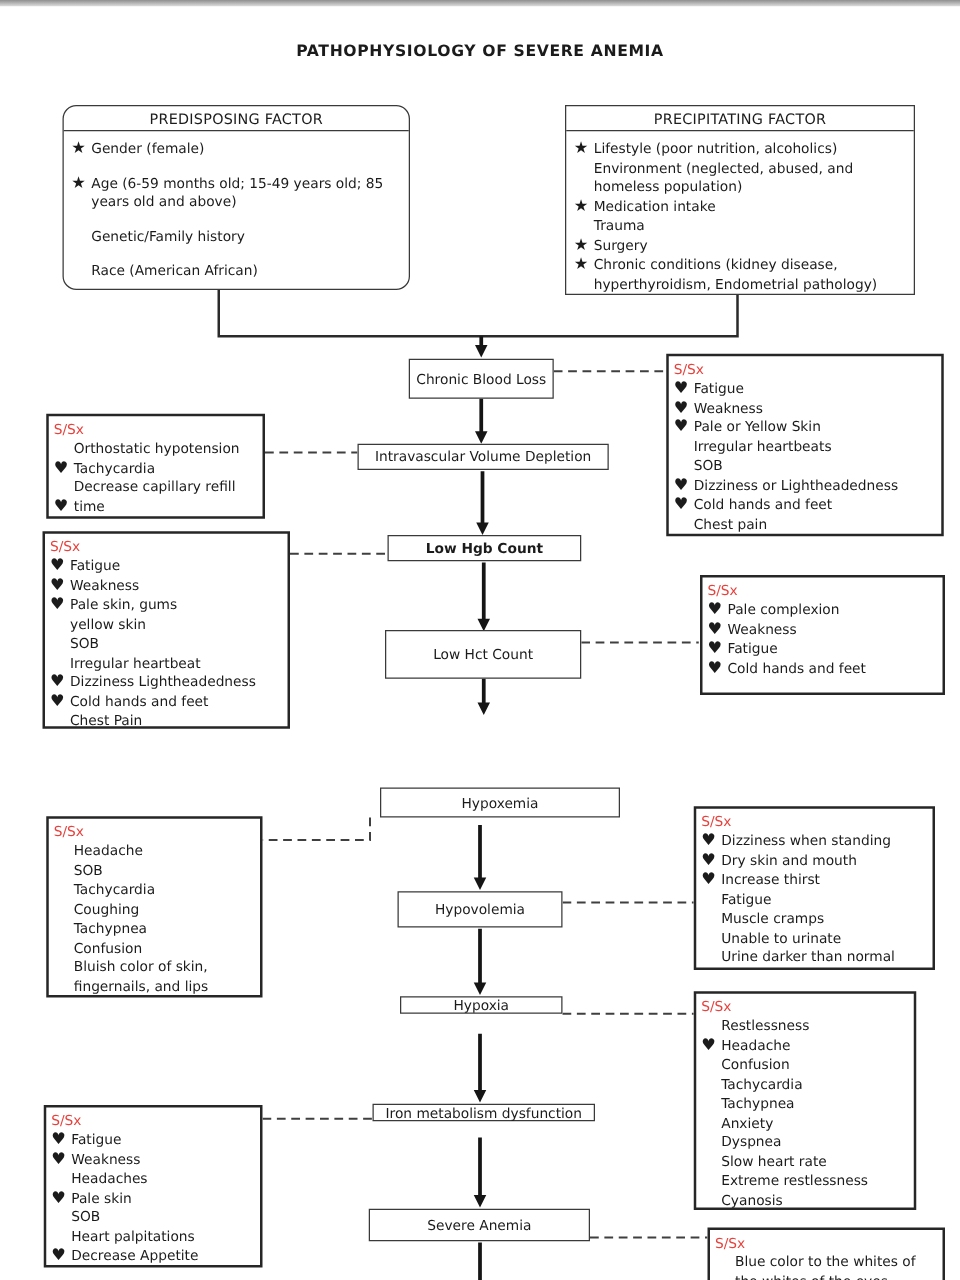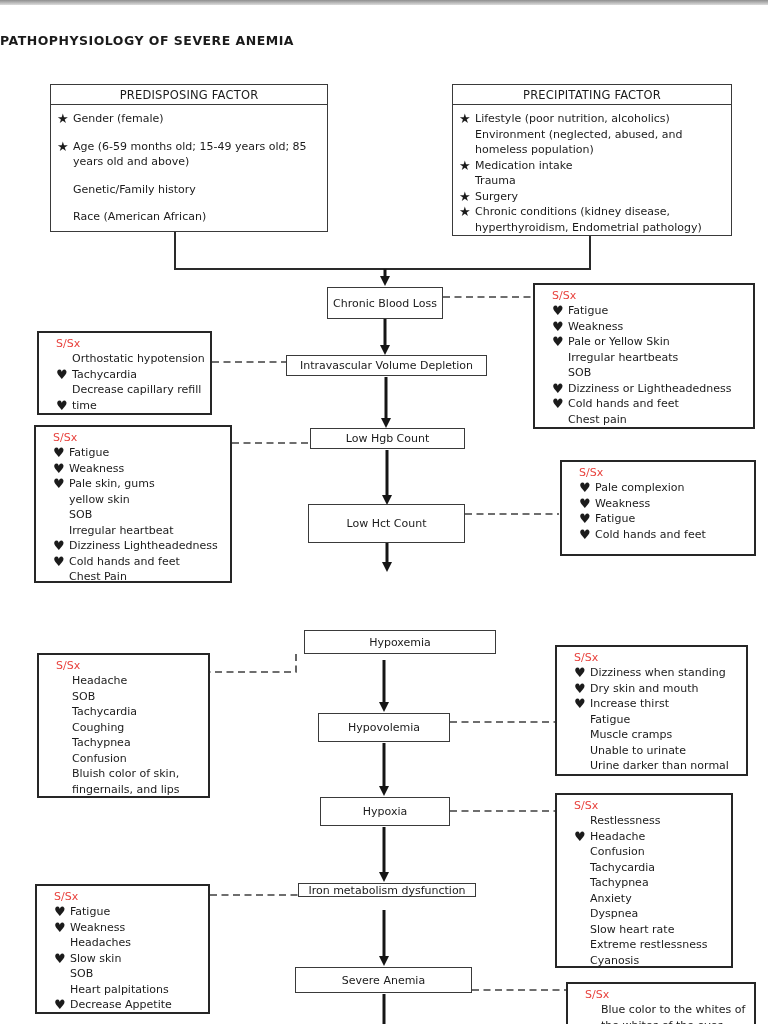--- a/index.html
+++ b/index.html
@@ -6,52 +6,52 @@
   html,body { width:768px; height:1024px; }
   body {
     background:#ffffff;
     font-family:"DejaVu Sans","Liberation Sans",sans-serif;
     color:#1b1b1b;
     position:relative;
     overflow:hidden;
   }
   .top-strip { position:absolute; top:0; left:0; width:768px; height:5px;
     background:linear-gradient(#8f8f8f,#dcdcdc); }
-  .title { position:absolute; top:33px; left:0; width:768px; text-align:left;
+  .title { position:absolute; top:33px; left:0; width:768px; text-align:center;
     font-size:12.5px; font-weight:bold; letter-spacing:0.5px; }
   svg.connectors { position:absolute; top:0; left:0; z-index:1; }
 
   .factor-box { position:absolute; background:#fff; border:1px solid #3a3a3a; z-index:2; }
   .factor-header { text-align:center; font-size:11.5px; padding:3px 0 2px;
     border-bottom:1px solid #3a3a3a; letter-spacing:0.2px; }
   .factor-body { padding:6px 4px 0 6px; font-size:11px; line-height:15.5px; }
 
   .li { display:flex; align-items:flex-start; }
   .ic { flex:0 0 16px; font-size:13px; line-height:15px; }
   .tx { flex:1; }
   .spaced .li + .li { margin-top:12px; }
 
   .sx-box { position:absolute; background:#fff; border:2px solid #262626; z-index:2;
-    padding:3px 4px 0 17px; font-size:11px; line-height:15.5px; }
+    padding:3px 4px 0 4px; font-size:11px; line-height:15.5px; }
   .sx-label { color:var(--sx-red,#e8413c); line-height:15px; }
 
   .node { position:absolute; background:#fff; border:1px solid #3a3a3a; z-index:2;
     display:flex; align-items:center; justify-content:center;
     font-size:11px; text-align:center; }
 
-  #box-predisposing { left:50px;  top:84px;  width:278px; height:148px; }
+  #box-predisposing { left:50px;  top:84px;  width:278px; height:148px;border-radius:11px; }
   #box-precipitating{ left:452px; top:84px;  width:280px; height:152px; }
 
   #node-chronic      { left:327px; top:287px; width:116px; height:32px; }
   #node-intravascular{ left:286px; top:355px; width:201px; height:21px; }
-  #node-low-hgb      { left:310px; top:428px; width:155px; height:21px; }
+  #node-low-hgb      { left:310px; top:428px; width:155px; height:21px;font-weight:bold; }
   #node-low-hct      { left:308px; top:504px; width:157px; height:39px; }
   #node-hypoxemia    { left:304px; top:630px; width:192px; height:24px; }
   #node-hypovolemia  { left:318px; top:713px; width:132px; height:29px; }
-  #node-hypoxia      { left:320px; top:797px; width:130px; height:29px; }
+  #node-hypoxia      { left:320px; top:797px; width:130px; height:14px; }
   #node-iron         { left:298px; top:883px; width:178px; height:14px; }
   #node-severe       { left:295px; top:967px; width:177px; height:26px; }
 
   #sx-chronic     { left:533px; top:283px; width:222px; height:146px; }
   #sx-intravascular{ left:37px; top:331px; width:175px; height:84px; }
   #sx-low-hgb     { left:34px;  top:425px; width:198px; height:158px; }
   #sx-low-hct     { left:560px; top:460px; width:196px; height:96px; }
   #sx-hypoxemia   { left:37px;  top:653px; width:173px; height:145px; }
   #sx-hypovolemia { left:555px; top:645px; width:193px; height:131px; }
   #sx-hypoxia     { left:555px; top:793px; width:178px; height:175px; }
@@ -423,21 +423,21 @@
       <div class="li">
         <span class="ic">♥</span>
         <span class="tx">Weakness</span>
       </div>
       <div class="li">
         <span class="ic"></span>
         <span class="tx">Headaches</span>
       </div>
       <div class="li">
         <span class="ic">♥</span>
-        <span class="tx">Slow skin</span>
+        <span class="tx">Pale skin</span>
       </div>
       <div class="li">
         <span class="ic"></span>
         <span class="tx">SOB</span>
       </div>
       <div class="li">
         <span class="ic"></span>
         <span class="tx">Heart palpitations</span>
       </div>
       <div class="li">

